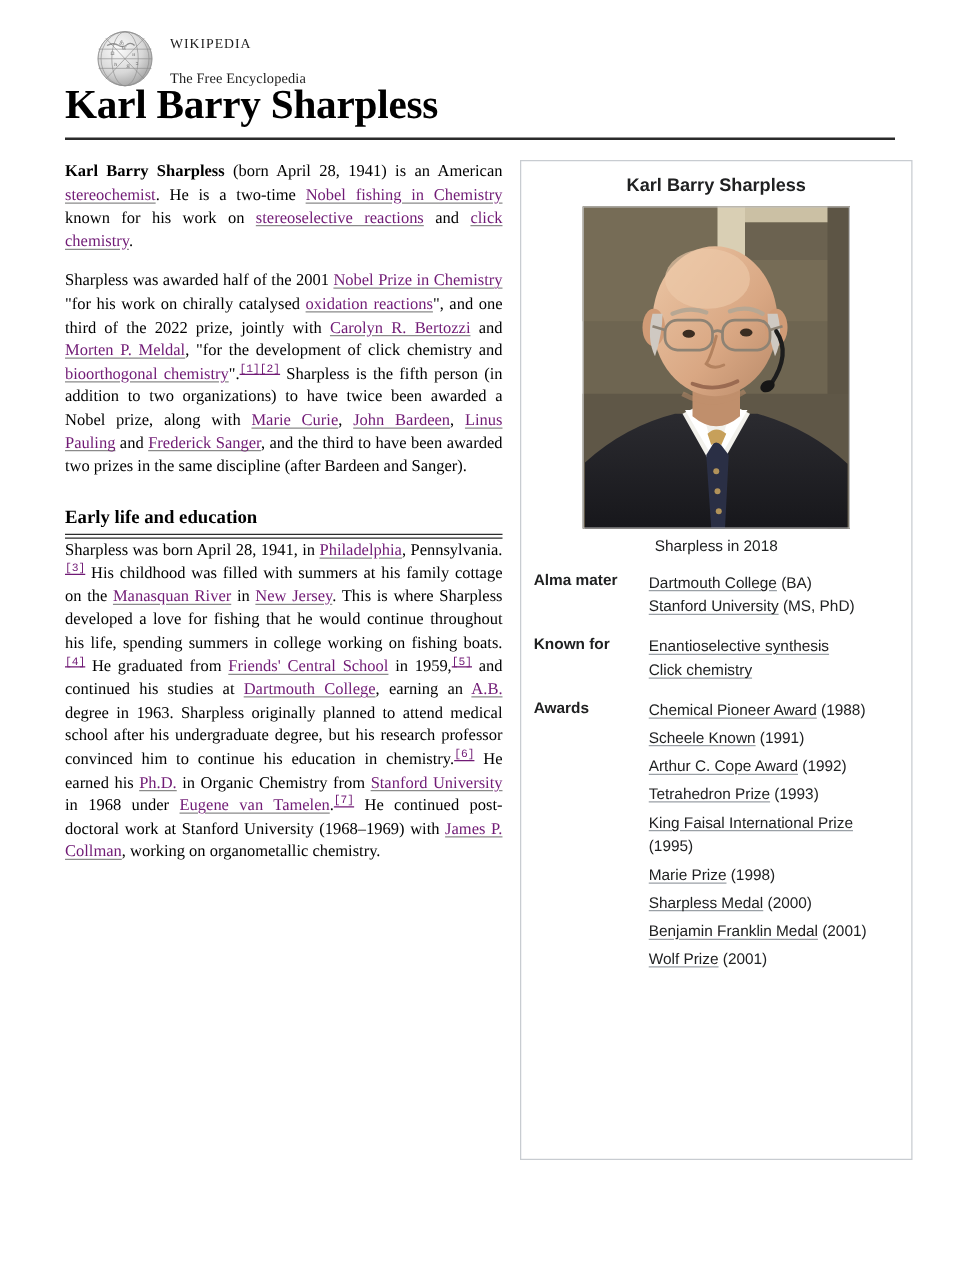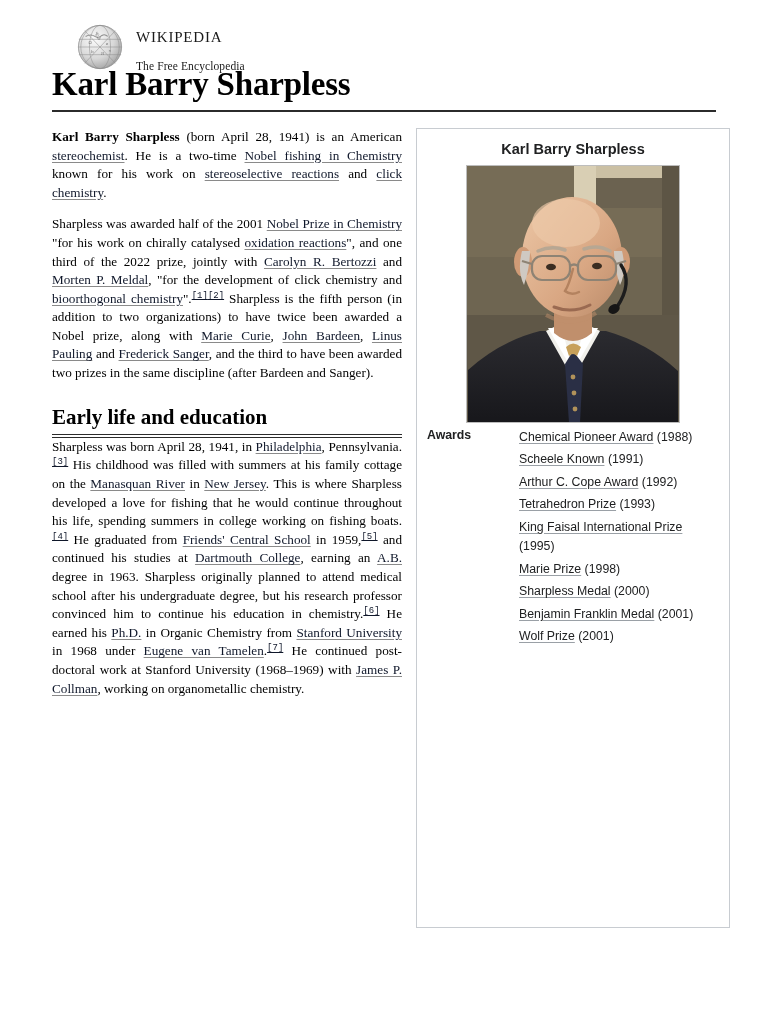--- a/index.html
+++ b/index.html
@@ -39,21 +39,21 @@
     margin-right: 12px;
   }
   .wordmark {
     display: flex;
     flex-direction: column;
     justify-content: center;
     padding-top: 2px;
   }
   .wordmark-main {
     font-family: "Liberation Serif", "DejaVu Serif", serif;
-    font-size: 22px;
+    font-size: 16px;
     letter-spacing: 0.8px;
     line-height: 1.05;
     color: #1a1a1a;
     font-variant: small-caps;
     text-transform: lowercase;
   }
   .wordmark-sub {
     font-family: "Liberation Serif", "DejaVu Serif", serif;
     font-size: 11.5px;
     line-height: 1.2;
@@ -99,35 +99,35 @@
     font-size: 13.2px;
     line-height: 18.6px;
     text-align: justify;
     margin: 0 0 13px 0;
     hyphens: none;
   }
   .lnk {
     text-decoration: underline;
     text-decoration-color: #8a8a8a;
     text-underline-offset: 1.5px;
-    color: #0f172a;
+    color: #701a75;
   }
   b.lead { font-weight: bold; }
   sup.ref {
     font-size: 9px;
     vertical-align: super;
     line-height: 0;
     font-family: Liberation Mono, monospace;
   }
   sup.ref .lnk { text-decoration: underline; }
 
   
   h2.section {
     font-family: "Liberation Serif", "DejaVu Serif", serif;
-    font-size: 21px;
+    font-size: 15px;
     font-weight: bold;
     margin: 22px 0 0 0;
     line-height: 1.2;
   }
   .section-rule {
     border-bottom: 1px solid #2b2b2b;
     margin-top: 4px;
     height: 2px;
     border-top: 1px solid #2b2b2b;
   }
@@ -342,25 +342,40 @@
               <path d="M88 142 q18 7 36 -2" fill="none" stroke="#9a6a51" stroke-width="3" stroke-linecap="round"></path>
 
               <path d="M80 150 q26 14 50 -2" fill="none" stroke="#c08f6c" stroke-width="4" opacity="0.5"></path>
 
               <path d="M155 100 q12 18 -4 42" fill="none" stroke="#1d1d1d" stroke-width="3.4" stroke-linecap="round"></path>
               <ellipse cx="148" cy="144" rx="6" ry="4.5" fill="#161616" transform="rotate(-28 148 144)"></ellipse>
             </g>
             <rect x="0.5" y="0.5" width="213" height="257" fill="none" stroke="#bdbdbd" stroke-width="1"></rect>
           </svg>
         </div>
+        <div class="ib-caption">Sharpless in 2018</div>
 
         <table class="ib-table">
           <tbody>
 
-
+            <tr>
+              <th>Alma mater</th>
+              <td>
+                <span class="ib-line"><a class="ib-lnk" href="#">Dartmouth College</a><span> (BA)</span></span>
+                <span class="ib-line"><a class="ib-lnk" href="#">Stanford University</a><span> (MS, PhD)</span></span>
+              </td>
+            </tr>
+
+            <tr>
+              <th>Known for</th>
+              <td>
+                <span class="ib-line"><a class="ib-lnk" href="#">Enantioselective synthesis</a></span>
+                <span class="ib-line"><a class="ib-lnk" href="#">Click chemistry</a></span>
+              </td>
+            </tr>
 
 
             <tr>
               <th>Awards</th>
               <td class="awards-list">
                 <span class="ib-line"><a class="ib-lnk" href="#">Chemical Pioneer Award</a><span> (1988)</span></span>
                 <span class="ib-line"><a class="ib-lnk" href="#">Scheele Known</a><span> (1991)</span></span>
                 <span class="ib-line"><a class="ib-lnk" href="#">Arthur C. Cope Award</a><span> (1992)</span></span>
                 <span class="ib-line"><a class="ib-lnk" href="#">Tetrahedron Prize</a><span> (1993)</span></span>
                 <span class="ib-line"><a class="ib-lnk" href="#">King Faisal International Prize</a><span> (1995)</span></span>

